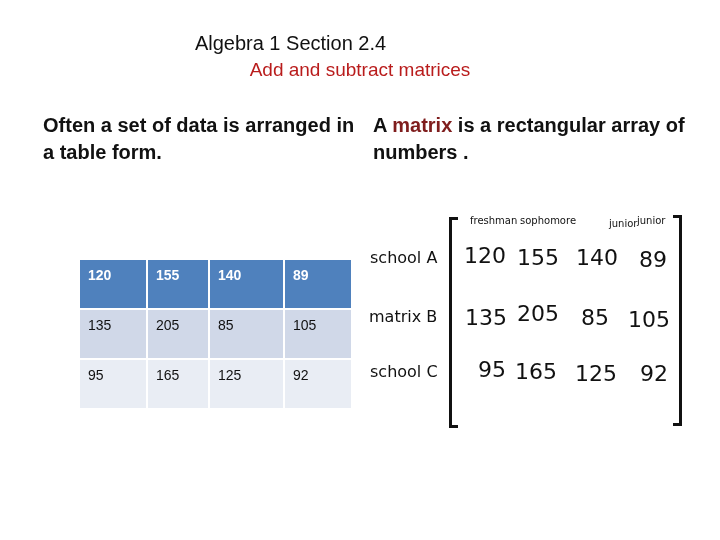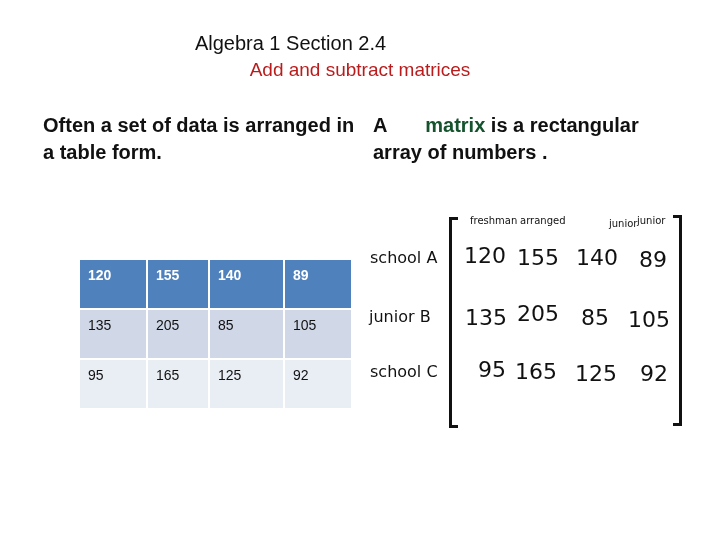--- a/index.html
+++ b/index.html
@@ -2,21 +2,21 @@
 <html><head>
 <meta charset="utf-8">
 <style>
   html, body { margin: 0; padding: 0; }
   body { width: 720px; height: 540px; background: #ffffff; position: relative; overflow: hidden; font-family: "Liberation Sans", sans-serif; }
   .title { position: absolute; left: 0; top: 30px; width: 581px; text-align: center; font-size: 20px; color: #111; line-height: 26px; }
   .subtitle { position: absolute; left: 0; top: 57px; width: 720px; text-align: center; font-size: 19px; color: #b91c1c; line-height: 26px; }
   .para { position: absolute; font-weight: bold; font-size: 20px; line-height: 27px; color: #111; }
   .para-left { left: 43px; top: 112px; width: 320px; }
   .para-right { left: 373px; top: 112px; width: 320px; }
-  .red { color: #14532d; margin-left: 33px; }
+  .red { color: #7f1d1d; }
   table.data { position: absolute; left: 78px; top: 258px; border-collapse: separate; border-spacing: 2px; font-size: 14px; }
   table.data td { vertical-align: top; padding: 7px 8px; height: 34px; color: #111; }
   table.data tr.hdr td { background: #4f81bd; color: #fff; font-weight: bold; }
   table.data tr.r1 td { background: #d0d8e8; }
   table.data tr.r2 td { background: #e9edf4; }
   .c0 { width: 50px; } .c1 { width: 44px; } .c2 { width: 57px; } .c3 { width: 50px; }
   .matrix { position: absolute; left: 360px; top: 205px; width: 340px; height: 225px; font-family: "DejaVu Sans", sans-serif; color: #111; }
   .m-label { position: absolute; font-size: 16px; }
   .m-col { position: absolute; font-size: 10px; top: 10px; text-align: right; }
   .m-val { position: absolute; font-size: 22px; }
@@ -55,26 +55,26 @@
     <td class="c3">92</td>
   </tr>
 </tbody>
   </table>
 
 <div class="matrix">
   <div class="bracket bl"></div>
   <div class="bracket br"></div>
 
   <div class="m-col" style="left:110px;">freshman</div>
-  <div class="m-col" style="left:160px;">arranged</div>
+  <div class="m-col" style="left:160px;">sophomore</div>
   <div class="m-col" style="left:222px;top:13px;margin-left:27px;">junior</div>
   <div class="m-col" style="left:277px;">junior</div>
 
   <div class="m-label" style="left:10px;top:43px;">school A</div>
-  <div class="m-label" style="left:9px;top:102px;">junior B</div>
+  <div class="m-label" style="left:9px;top:102px;">matrix B</div>
   <div class="m-label" style="left:10px;top:157px;text-align:center;">school C</div>
 
   <div class="m-val" style="left:104px;top:38px;">120</div>
   <div class="m-val" style="left:157px;top:40px;">155</div>
   <div class="m-val" style="left:216px;top:40px;">140</div>
   <div class="m-val" style="left:279px;top:42px;">89</div>
 
   <div class="m-val" style="left:105px;top:100px;">135</div>
   <div class="m-val" style="left:157px;top:96px;">205</div>
   <div class="m-val" style="left:221px;top:100px;">85</div>

